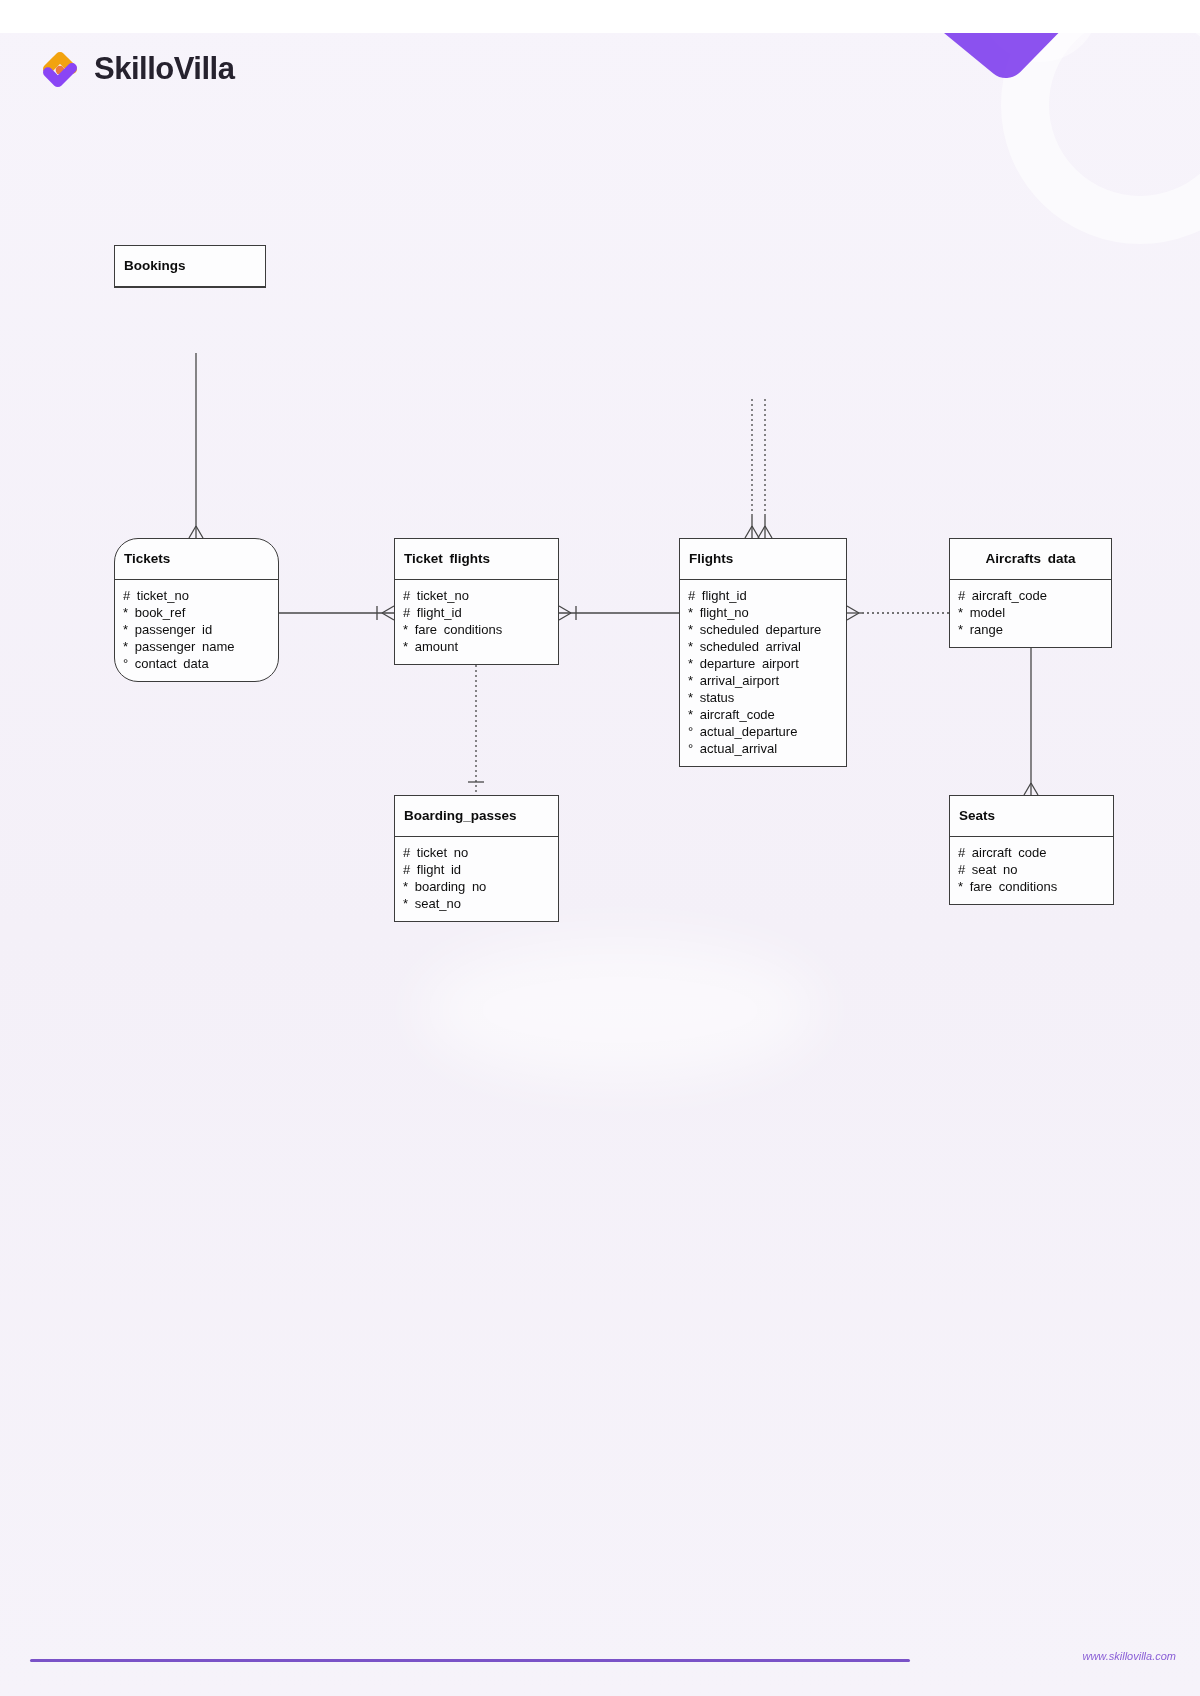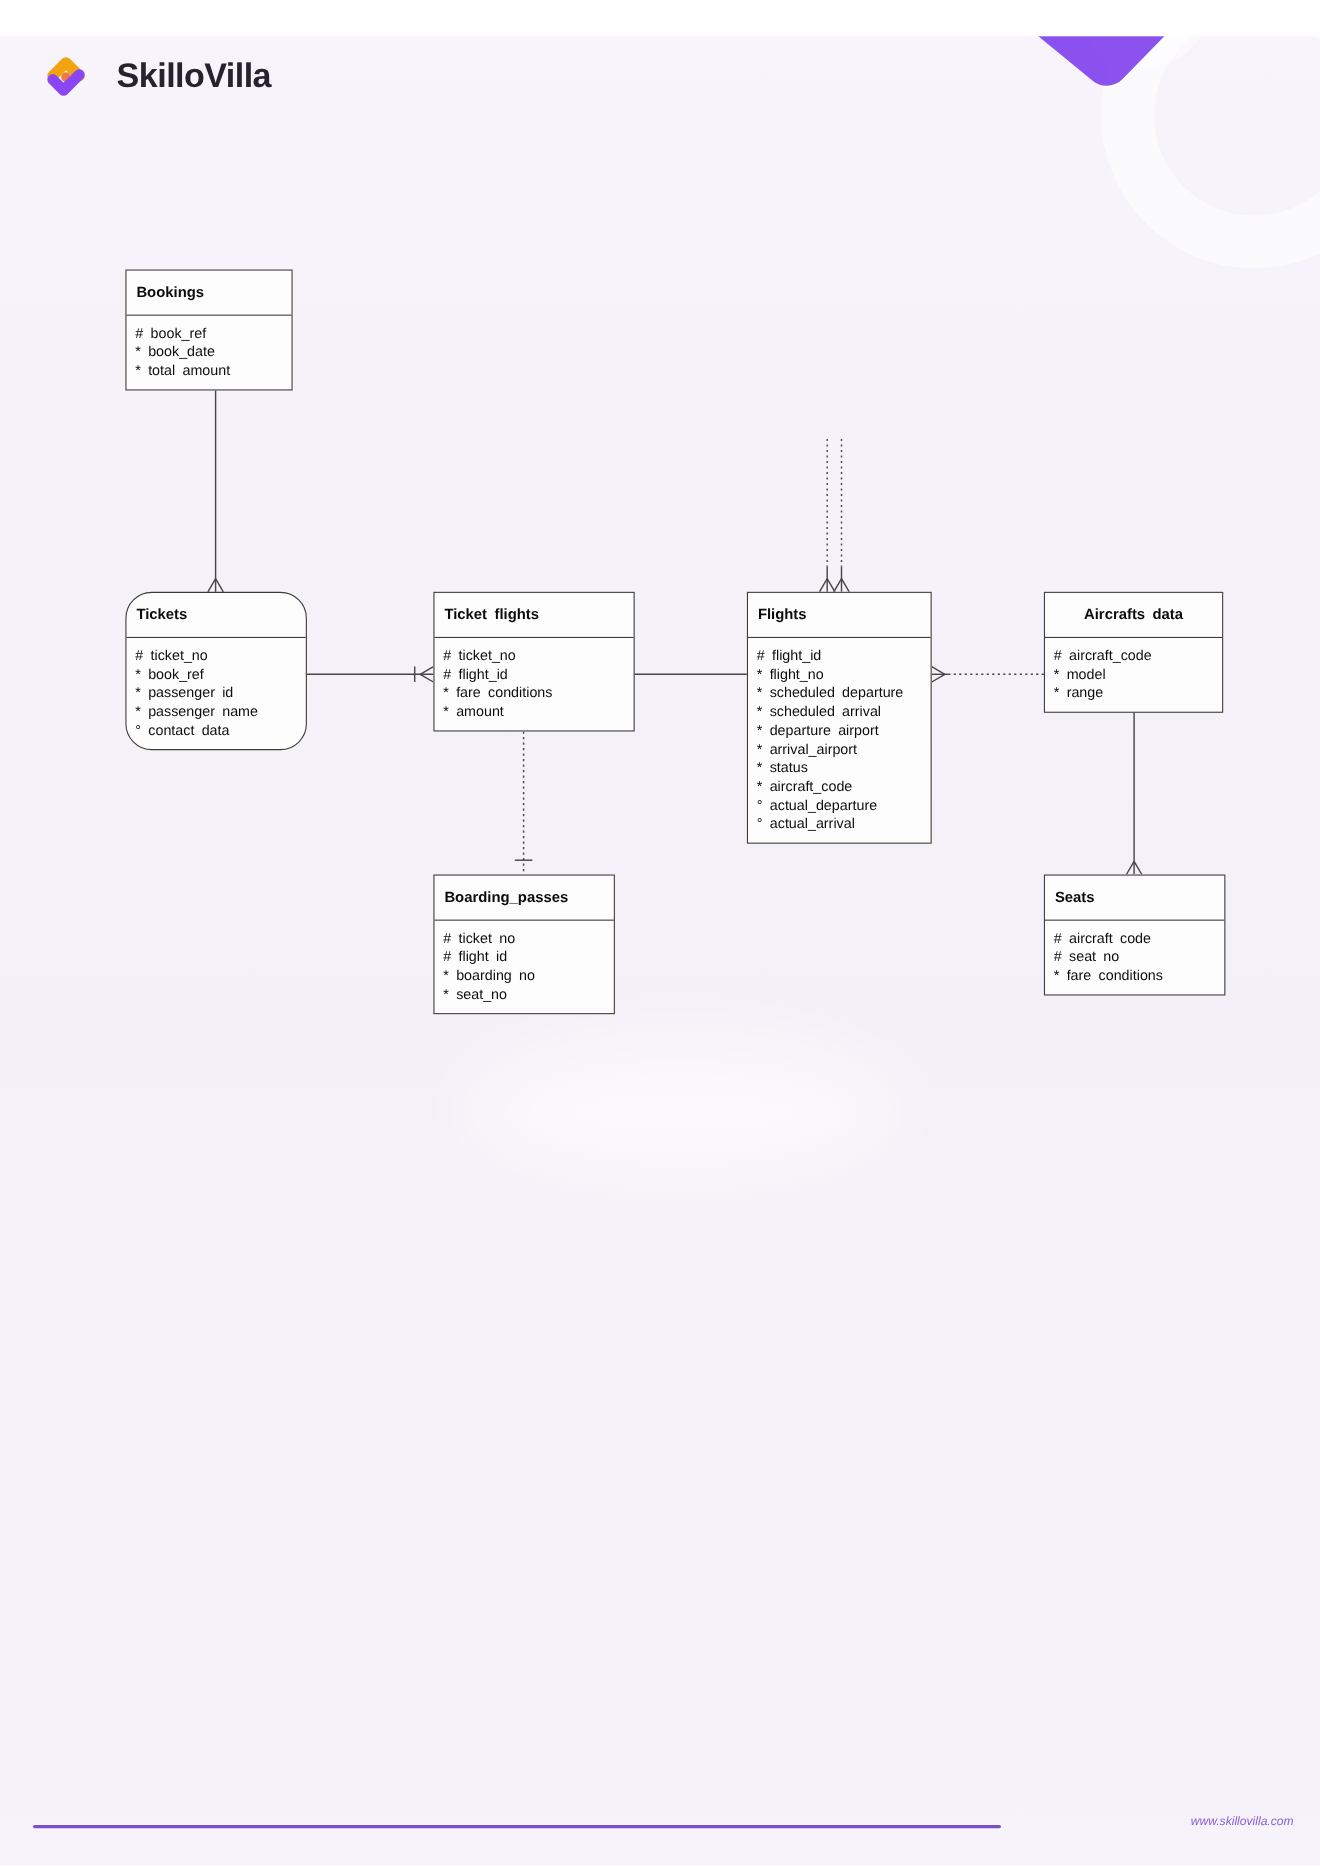--- a/index.html
+++ b/index.html
@@ -6,21 +6,21 @@
   .page{
     position:relative;
     width:1200px;height:1696px;
     background:linear-gradient(180deg,#f7f4fb 0%,#f4f0f8 55%,#f6f3fa 100%);
     overflow:hidden;
     font-family:"Liberation Sans",sans-serif;
     color:#111;
   }
   
   .top-strip{position:absolute;left:0;top:0;width:1200px;height:33px;background:#ffffff;}
-  .header{position:absolute;left:38px;top:46px;display:flex;align-items:center;gap:24px;}
+  .header{position:absolute;left:38px;top:46px;display:flex;align-items:center;gap:12px;}
   .brand-text{font-size:31px;font-weight:bold;color:#26222e;letter-spacing:-0.5px;}
   
   .decor{position:absolute;pointer-events:none;}
   .mid-glow{
     position:absolute;left:420px;top:940px;width:400px;height:140px;
     background:rgba(255,255,255,0.55);border-radius:50%;filter:blur(28px);
   }
   
   .entity{
     position:absolute;
@@ -34,21 +34,21 @@
     border-bottom:1.2px solid #3c3c3c;
     font-weight:bold;font-size:13.5px;
     white-space:nowrap;word-spacing:3px;color:#0b0b0b;
   }
   .entity-title.center{text-align:center;}
   .entity-attrs{list-style:none;margin:0;padding:7px 8px 9px 8px;}
   .attr{font-size:13px;line-height:17px;white-space:nowrap;word-spacing:3px;color:#0d0d0d;}
   .e-bookings{left:114px;top:245px;width:152px;}
   .e-airports{left:679px;top:243px;width:168px;}
   .e-tickets{left:114px;top:538px;width:165px;border-radius:24px;}
-  .e-ticket-flights{left:394px;top:538px;width:183px;}
+  .e-ticket-flights{left:394px;top:538px;width:165px;}
   .e-flights{left:679px;top:538px;width:168px;}
   .e-aircrafts{left:949px;top:538px;width:163px;}
   .e-boarding{left:394px;top:795px;width:165px;}
   .e-seats{left:949px;top:795px;width:165px;}
   
   .connectors{position:absolute;left:0;top:0;pointer-events:none;}
   .conn{stroke:#474747;stroke-width:1.3;fill:none;}
   .conn.dot{stroke-dasharray:2 3;}
   
   .footer-line{
@@ -119,25 +119,20 @@
     </g>
 
     <g>
       <path class="conn" d="M1031 643 V795"></path>
       <path class="conn" d="M1031 783 L1024 795 M1031 783 L1038 795"></path>
     </g>
   </svg>
 
   <div class="entity e-bookings">
     <div class="entity-title">Bookings</div>
-    <ul class="entity-attrs">
-        <li class="attr"># book_ref</li>
-        <li class="attr">* book_date</li>
-        <li class="attr">* total amount</li>
-      </ul>
   </div>
 
 
   <div class="entity e-tickets">
     <div class="entity-title">Tickets</div>
     <ul class="entity-attrs">
         <li class="attr"># ticket_no</li>
         <li class="attr">* book_ref</li>
         <li class="attr">* passenger id</li>
         <li class="attr">* passenger name</li>

